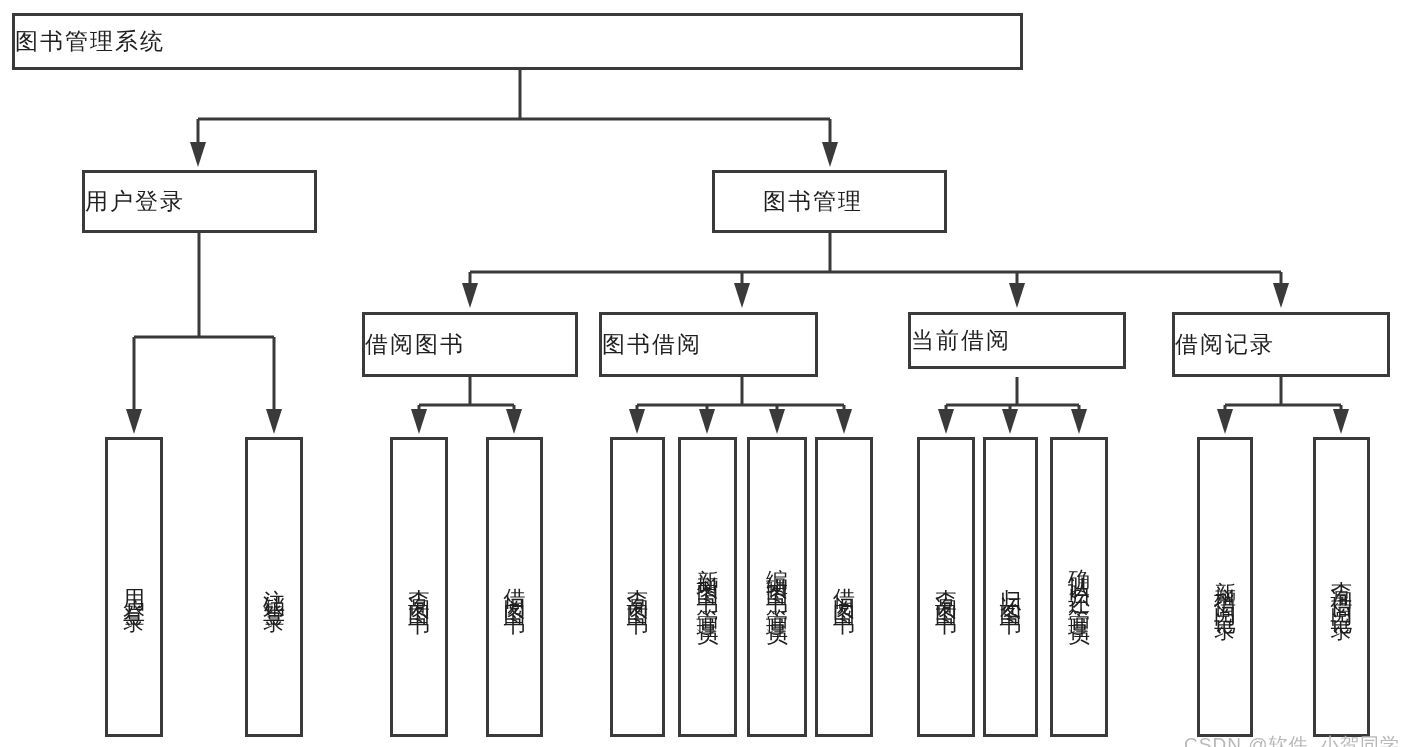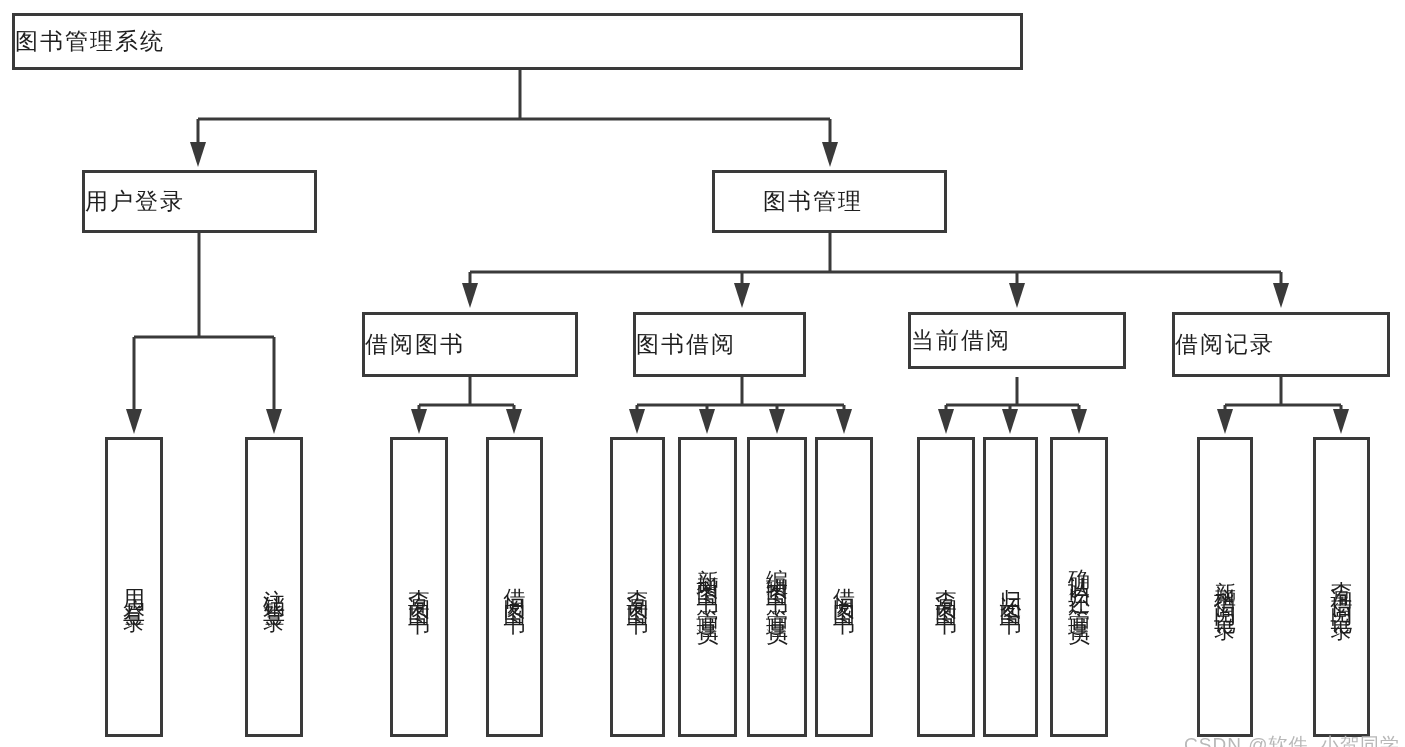--- a/index.html
+++ b/index.html
@@ -116,21 +116,21 @@
   <div class="node" style="left:82px;top:170px;width:235px;height:63px;">
     <span>用户登录</span>
   </div>
   <div class="node" style="left:712px;top:170px;width:235px;height:63px;padding-left:48px;">
     <span>图书管理</span>
   </div>
 
   <div class="node" style="left:362px;top:312px;width:216px;height:65px;">
     <span>借阅图书</span>
   </div>
-  <div class="node" style="left:633px;top:312px;width:173px;height:65px;">
+  <div class="node" style="left:599px;top:312px;width:219px;height:65px;">
     <span>图书借阅</span>
   </div>
   <div class="node" style="left:908px;top:312px;width:218px;height:57px;">
     <span>当前借阅</span>
   </div>
   <div class="node" style="left:1172px;top:312px;width:218px;height:65px;">
     <span>借阅记录</span>
   </div>
 
   <div class="vnode" style="left:105px;width:58px;">

